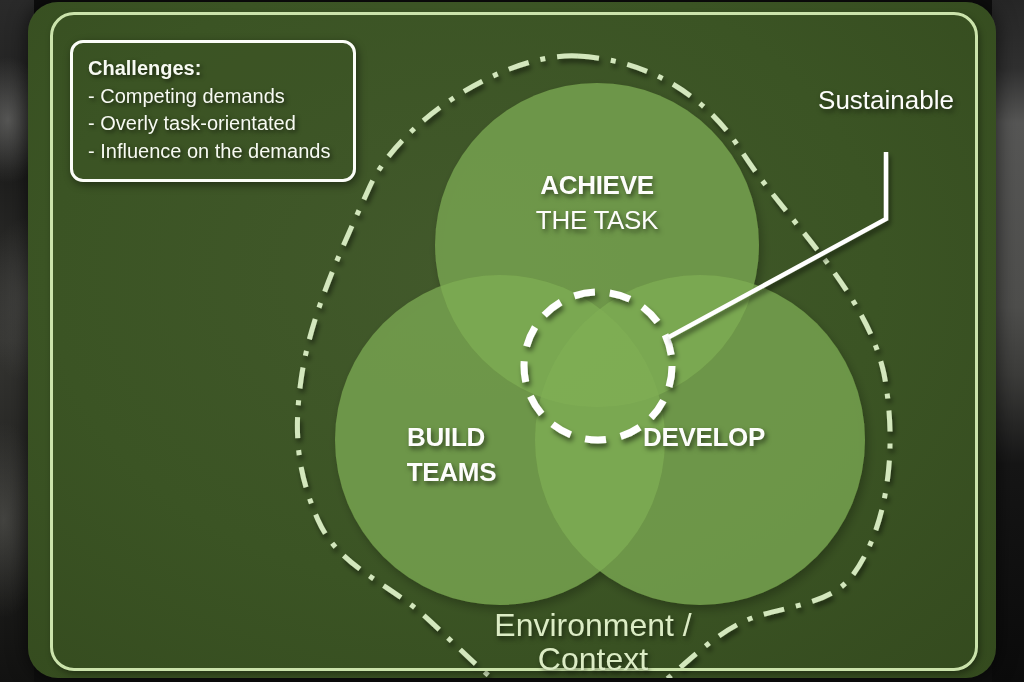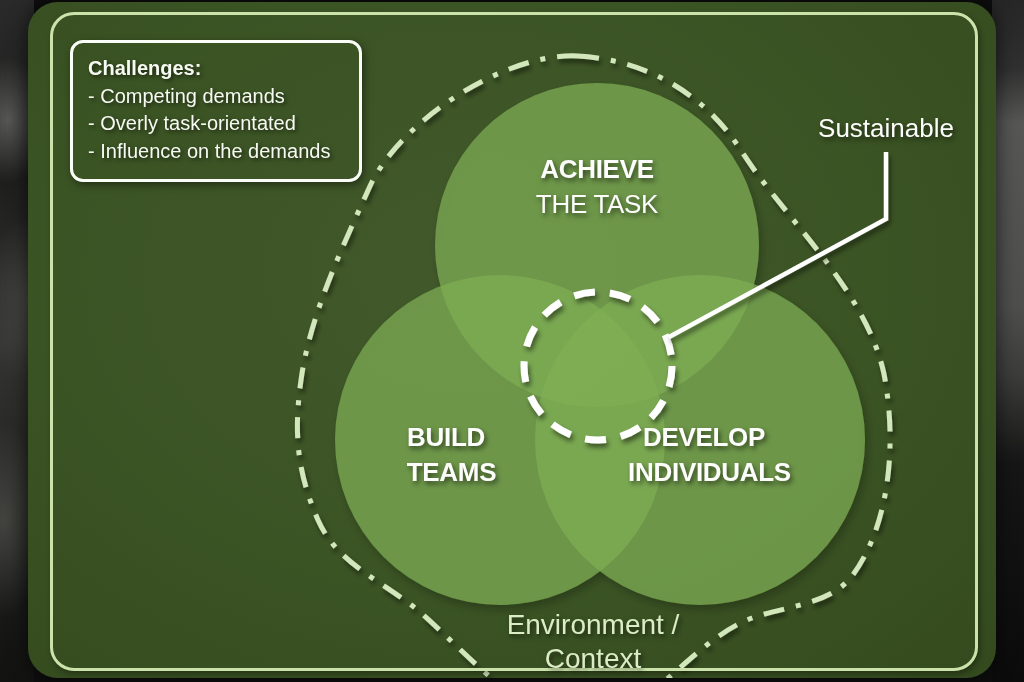--- a/index.html
+++ b/index.html
@@ -32,39 +32,39 @@
   .diagram-svg{position:absolute;left:0;top:0;}
   .inner-border{
     position:absolute;left:22px;top:10px;right:18px;bottom:7px;
     border:3.5px solid #cbe3ab;border-radius:24px;pointer-events:none;
     box-shadow:2px 3px 6px rgba(0,0,0,.35);
   }
   
   .challenges{
     position:absolute;left:42px;top:38px;width:250px;
     border:3px solid #fbfdf8;border-radius:13px;
-    padding:12px 21px 14px 15px;
+    padding:12px 15px 14px 15px;
     background:rgba(59,84,36,.25);
     box-shadow:2px 3px 8px rgba(0,0,0,.45);
     color:#f7faf2;font-size:20px;line-height:27.5px;
     text-shadow:2px 2px 4px rgba(0,0,0,.6);
   }
   .challenges .title{font-weight:700;}
   
   .label{
     position:absolute;transform:translateX(-50%);
     text-align:center;white-space:nowrap;
     color:#fdfdfb;text-shadow:2px 3px 5px rgba(0,0,0,.55);
   }
   .circle-label{font-size:26px;line-height:35px;letter-spacing:-.3px;}
   .circle-label .l1{font-weight:700;}
   .circle-label.task .l2{font-weight:400;}
   .circle-label.teams .l2,.circle-label.individuals .l2{font-weight:700;margin-left:11px;}
-  .callout-label{font-size:26px;line-height:33px;font-weight:400;margin-top:28px;}
-  .footer-label{font-size:28px;line-height:34px;color:#dcecc5;font-weight:400;}
+  .callout-label{font-size:26px;line-height:33px;font-weight:400;}
+  .footer-label{font-size:32px;line-height:34px;color:#dcecc5;font-weight:400;}
 </style>
 </head>
 <body>
 
 <div id="stage">
 
   <div class="bg-left"></div>
   <div class="bg-right"></div>
 
   <div class="slide">
@@ -105,33 +105,32 @@
 
     <div class="inner-border"></div>
 
     <div class="challenges">
       <div class="title">Challenges:</div>
       <div class="item">- Competing demands</div>
       <div class="item">- Overly task-orientated</div>
       <div class="item">- Influence on the demands</div>
     </div>
 
-    <div class="label circle-label task" style="left:569px;top:150px;">
+    <div class="label circle-label task" style="left:569px;top:166px;">
       <div class="l1">ACHIEVE</div>
       <div class="l2">THE TASK</div>
     </div>
 
     <div class="label circle-label teams" style="left:418px;top:418px;">
       <div class="l1">BUILD</div>
       <div class="l2">TEAMS</div>
     </div>
 
     <div class="label circle-label individuals" style="left:676px;top:418px;">
       <div class="l1">DEVELOP</div>
-      <div class="l2">INDIVIDUALS</div>
     </div>
 
     <div class="label callout-label" style="left:858px;top:82px;">
       <div>Sustainable</div>
     </div>
 
     <div class="label footer-label" style="left:565px;top:606px;">
       <div>Environment /</div>
       <div>Context</div>
     </div>

